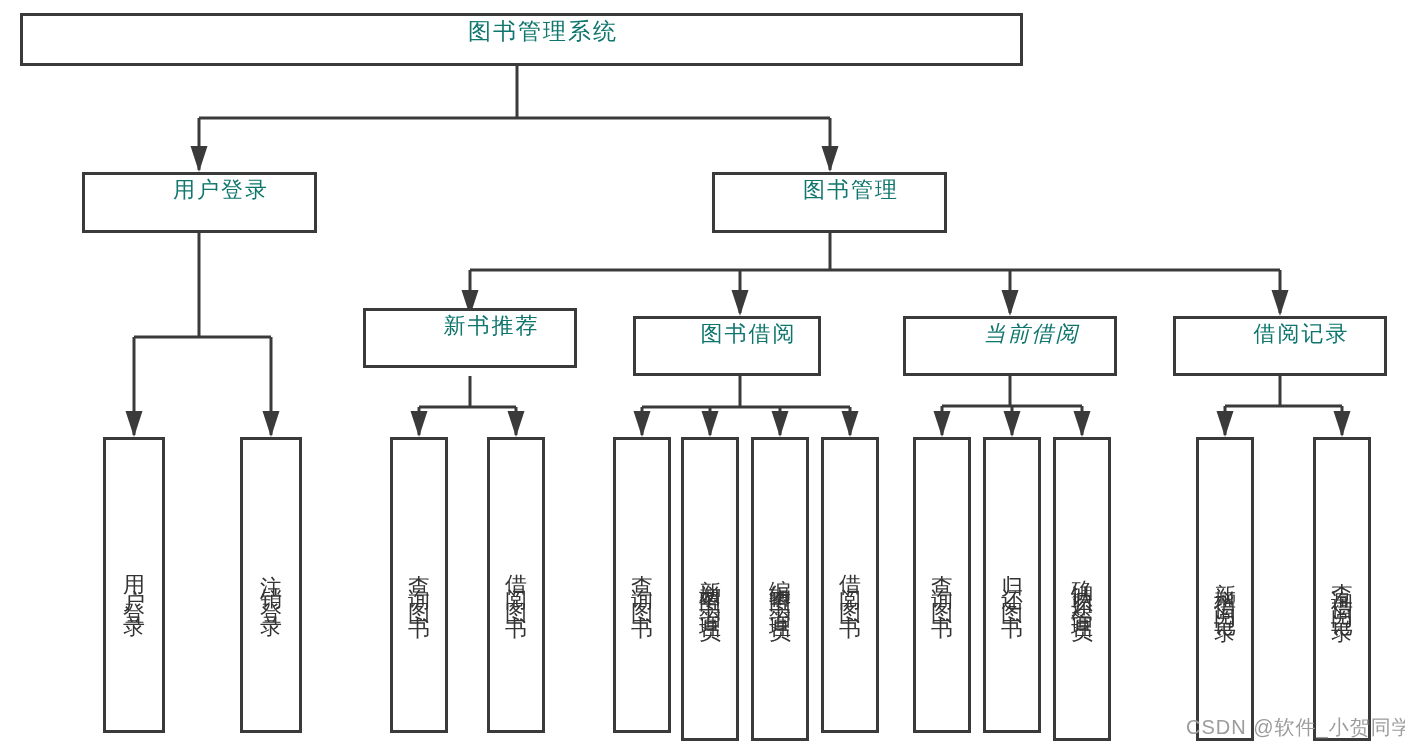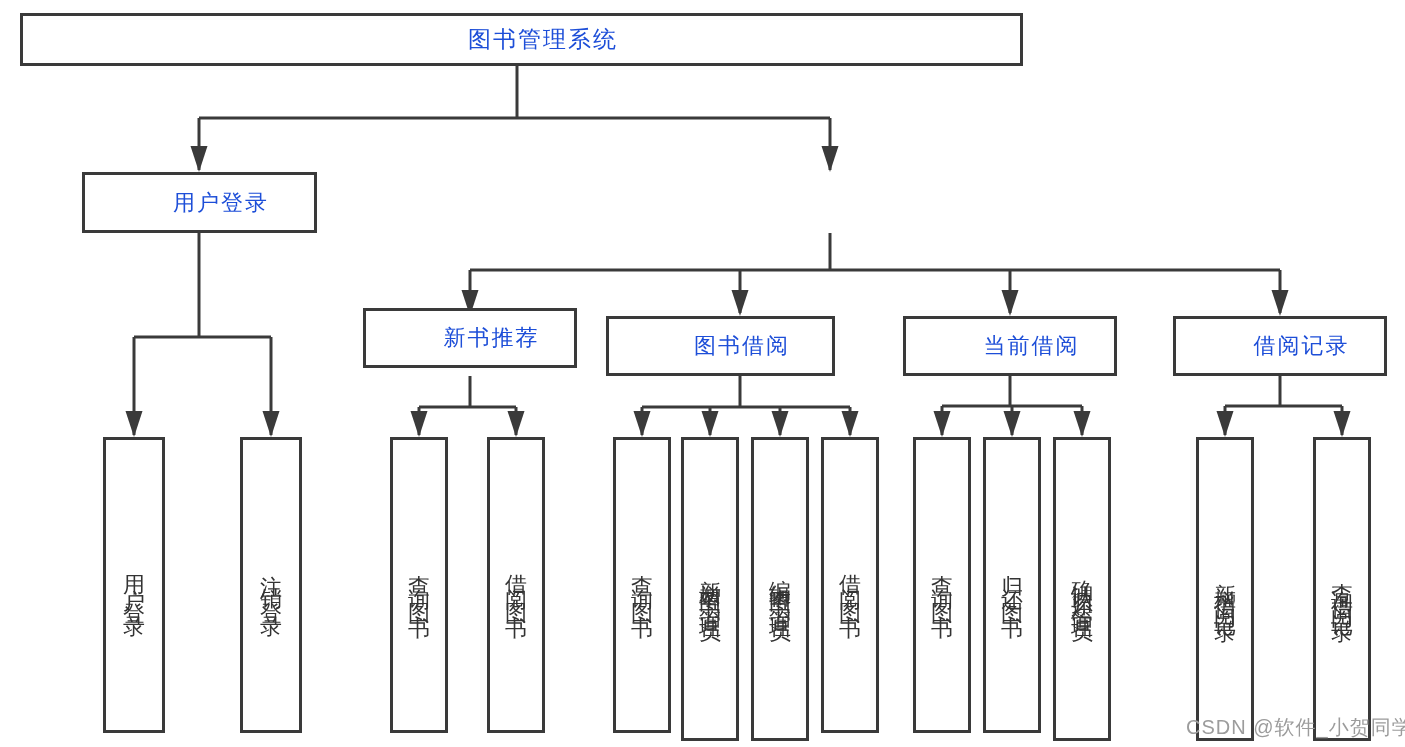--- a/index.html
+++ b/index.html
@@ -11,23 +11,22 @@
     overflow: hidden;
     font-family: "Liberation Sans", "DejaVu Sans", sans-serif;
   }
   #wires { position:absolute; left:0; top:0; width:1405px; height:747px; }
   .hbox {
     position: absolute;
     box-sizing: border-box;
     border: 3px solid #3a3a3a;
     background: #ffffff;
     display: flex;
-    align-items: center;
     justify-content: center;
-    color: #1d4ed8;
+    color: #0f766e;
     font-size: 22px;
     letter-spacing: 2px;
     white-space: nowrap;
     padding-left: 43px;
   }
   .hbox.root { font-size: 23px; }
   .vbox {
     position: absolute;
     box-sizing: border-box;
     border: 3px solid #3a3a3a;
@@ -118,28 +117,31 @@
       <polygon points="1333.5,411 1350.5,411 1342,437" fill="#3a3a3a"></polygon>
     </svg>
 
   <div class="hbox root" style="left:20px; top:13px; width:1003px; height:53px;">
     <span>图书管理系统</span>
   </div>
 
   <div class="hbox" style="left:82px; top:172px; width:235px; height:61px;">
     <span>用户登录</span>
   </div>
+  <div class="hbox" style="left:712px; top:172px; width:235px; height:61px;">
+    <span>图书管理</span>
+  </div>
 
   <div class="hbox" style="left:363px; top:308px; width:214px; height:60px;">
     <span>新书推荐</span>
   </div>
-  <div class="hbox" style="left:606px; top:316px; width:229px; height:60px;">
+  <div class="hbox" style="left:633px; top:316px; width:188px; height:60px;">
     <span>图书借阅</span>
   </div>
-  <div class="hbox" style="left:903px; top:316px; width:214px; height:60px;">
+  <div class="hbox" style="left:903px; top:316px; width:214px; height:60px;font-style:italic;">
     <span>当前借阅</span>
   </div>
   <div class="hbox" style="left:1173px; top:316px; width:214px; height:60px;">
     <span>借阅记录</span>
   </div>
 
   <div class="vbox" style="left:103px; width:62px;">
     <span style="letter-spacing: 14px;">用户登录</span>
   </div>
   <div class="vbox" style="left:240px; width:62px;">

